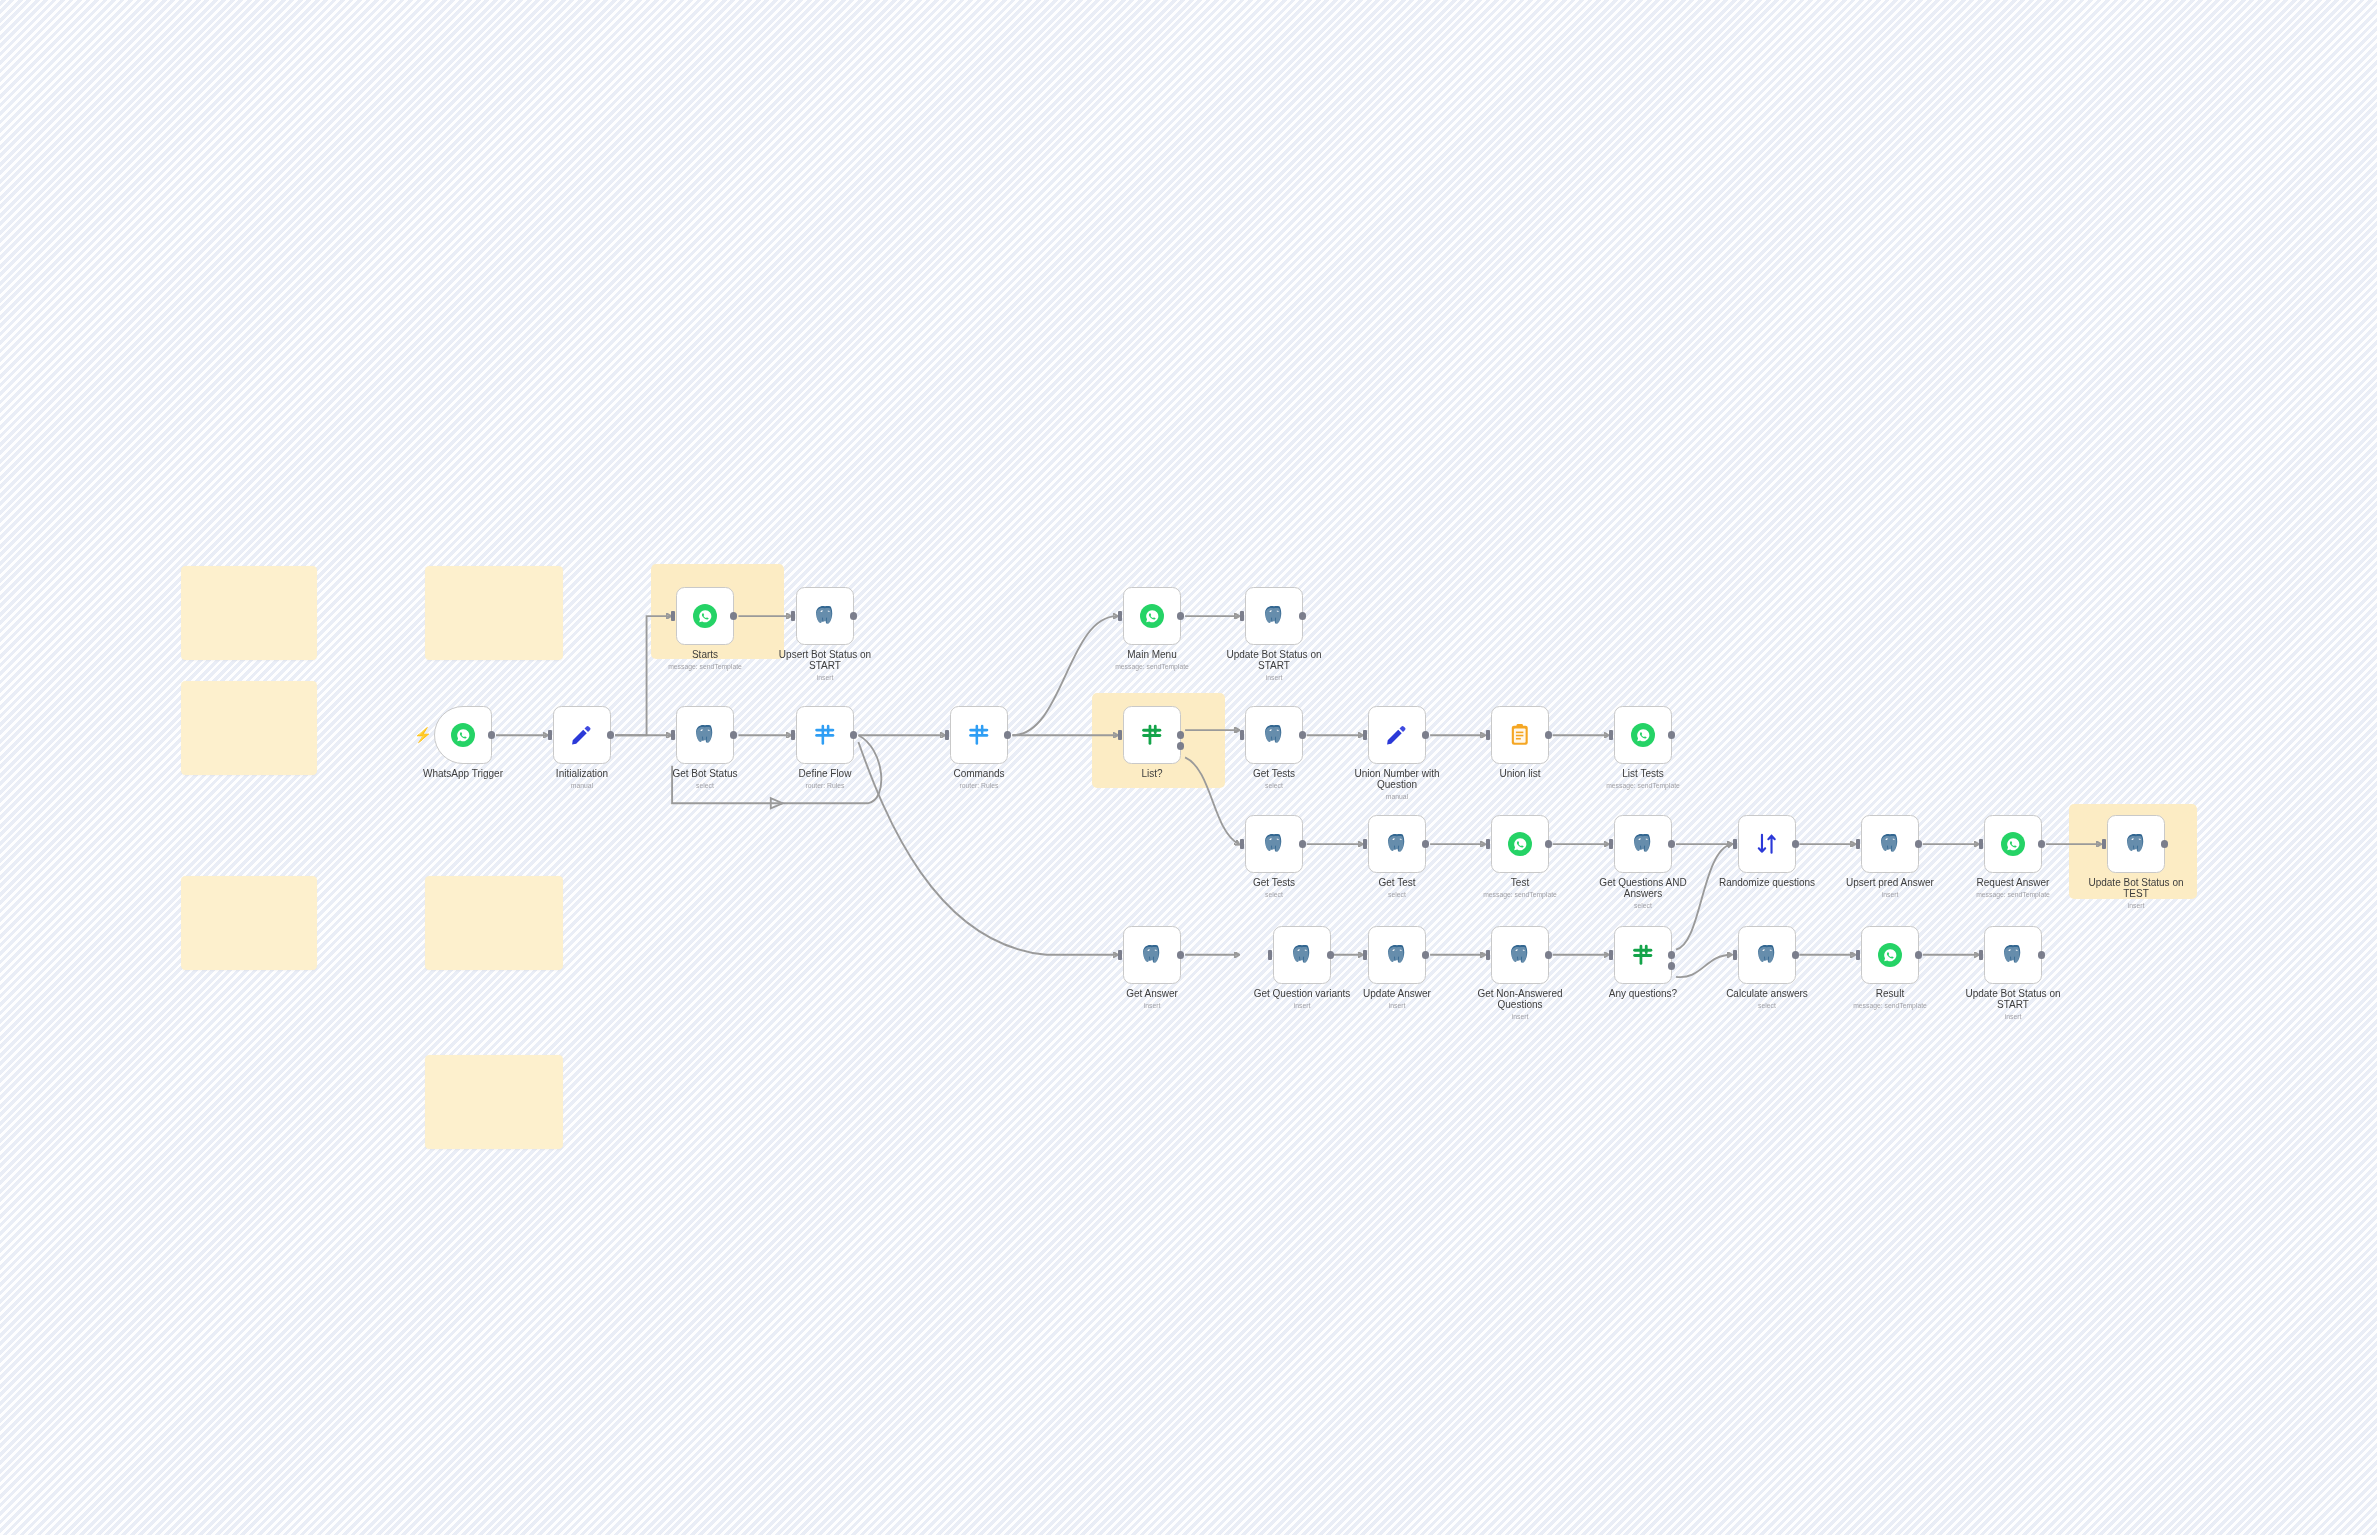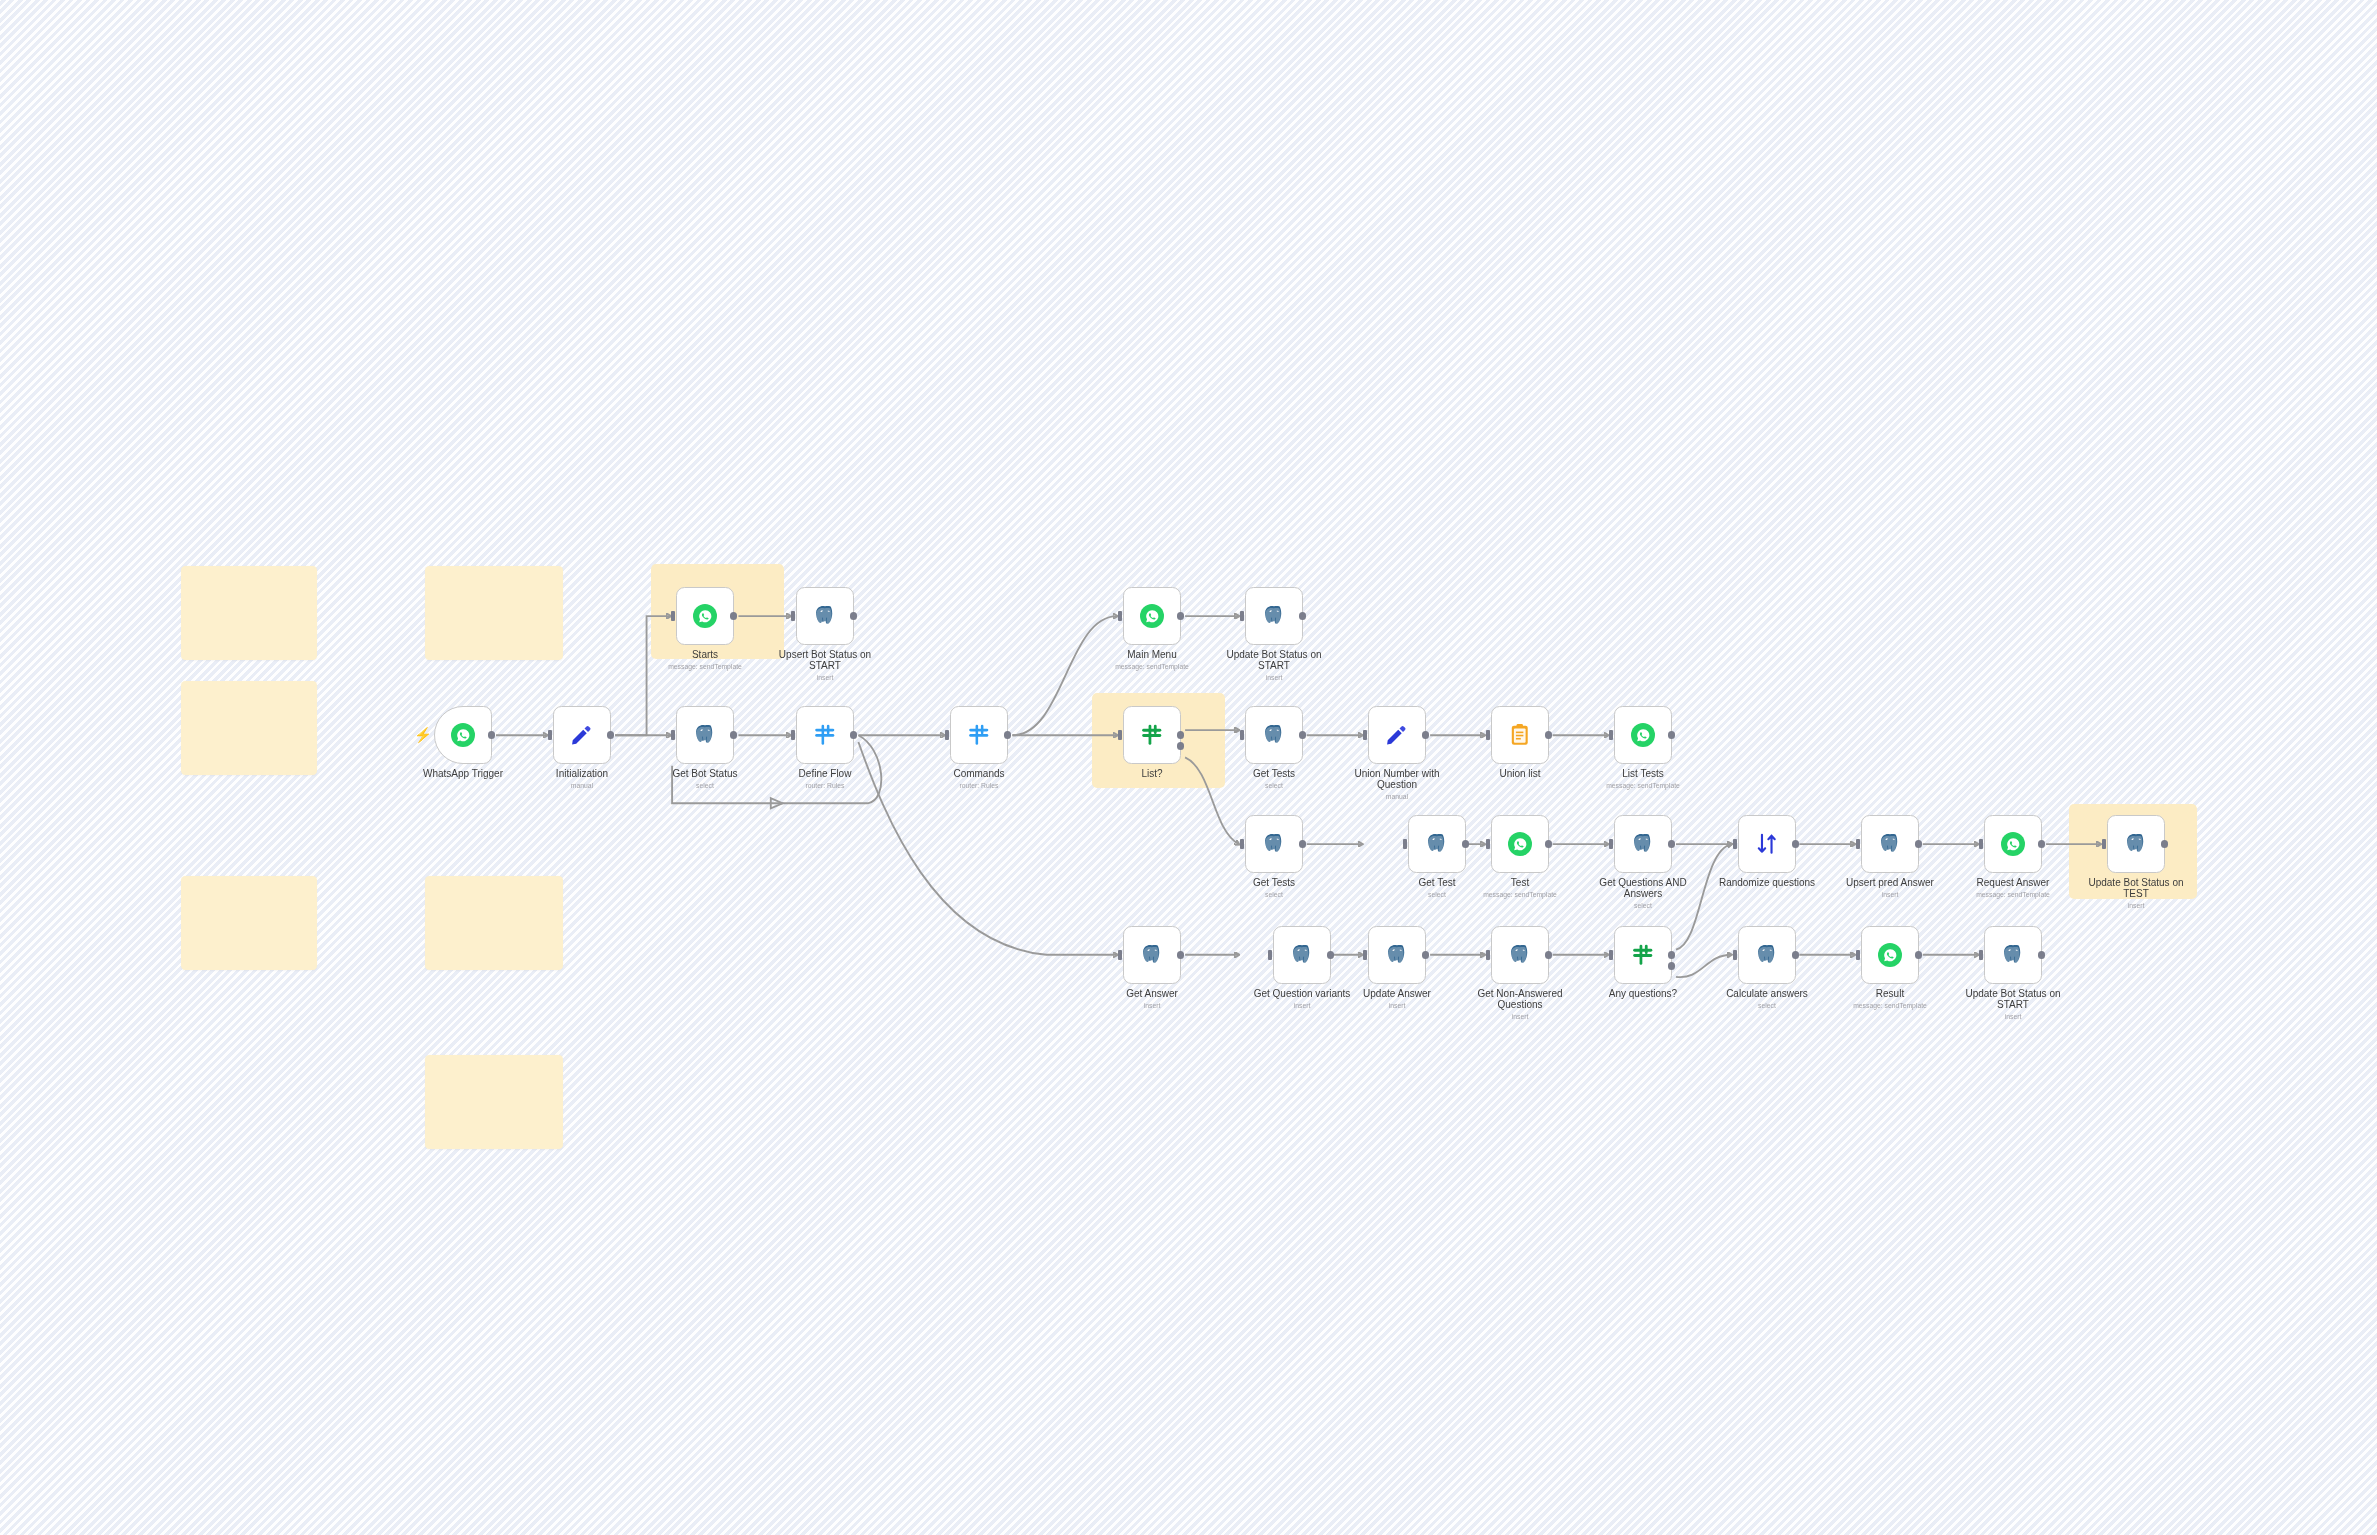--- a/index.html
+++ b/index.html
@@ -449,21 +449,21 @@
             <path d="M11.6 23.8c-.6 1.1-.9 1.5-1.3 1.6-.6.1-1.4-.6-2.1-1.7-1.6-2.5-2.7-6.9-2.6-10.5.1-3.6 2-5.9 4.9-6.6 1.4-.4 3.1-.4 4.9 0l.4.1.4-.1c2.1-.4 4.5-.4 6.5.1.6 1 1.9 4.2 1.8 8.4-.1 3.2-1.1 7.2-2.5 9.5-.8 1.4-1.7 2.1-2.4 2.1-.5-.1-.8-.6-1-1.3-.4-1.2-.4-2.6-.1-4.4.2-1 .4-1.9.5-2.5l-.9-.3c-.2.7-.4 1.7-.6 2.7-.3 1.7-.3 3.2 0 4.5-.9.6-1.9.9-2.7.9-.5 0-.8-.1-1-.3.3-1.3.4-3 .2-4.8-.1-1.1-.3-2.1-.5-2.9l-.9.2c.2.8.4 1.7.5 2.8.2 2 0 3.8-.4 5z" fill="#fff" opacity=".25"></path>
           </svg>
           <span class="port inp"></span>
           <span class="port out"></span>
         </div>
         <div class="caption">
           <div class="title">Get Tests</div>
           <div class="sub">select</div>
         </div>
       </div>
-      <div class="node" style="left: 1368px; top: 815px; margin-left: 40px;">
+      <div class="node" style="left: 1368px; top: 815px;">
         <div class="box">
           <svg class="ico" viewBox="0 0 32 32">
             <path d="M23.4 4.4c-2.2-.6-4.8-.6-7.1-.2-2-.4-3.9-.4-5.5.1C7.4 5.3 5.2 8 5.1 12c-.1 3.8 1.1 8.4 2.8 11 .8 1.3 1.9 2.3 2.9 2.1.8-.2 1.2-1 1.6-1.9.3.2.7.3 1.2.3 1.1 0 2.3-.4 3.3-1.1.1.6.2 1.2.4 1.7.3 1 .9 1.9 1.9 2 1.3.1 2.5-.9 3.5-2.6 1.5-2.5 2.6-6.7 2.7-10.1.1-4.5-1.3-7.9-2-9z" fill="#336791"></path>
             <path d="M13.1 9.4c-.9-.1-1.7.1-2.1.5-.4.4-.4 1 0 1.3.4.3 1 .2 1.3-.1.2-.2.3-.5.3-.8.2 0 .4.1.5.1.4.1.7 0 .8-.3.1-.4-.2-.6-.8-.7zm7.5.2c-.6-.1-1 .1-1 .5 0 .3.2.5.6.5.1 0 .3 0 .4-.1 0 .3.1.5.3.7.3.2.7.2 1-.1.3-.3.3-.8-.1-1.1-.3-.3-.8-.4-1.2-.4z" fill="#fff"></path>
             <path d="M11.6 23.8c-.6 1.1-.9 1.5-1.3 1.6-.6.1-1.4-.6-2.1-1.7-1.6-2.5-2.7-6.9-2.6-10.5.1-3.6 2-5.9 4.9-6.6 1.4-.4 3.1-.4 4.9 0l.4.1.4-.1c2.1-.4 4.5-.4 6.5.1.6 1 1.9 4.2 1.8 8.4-.1 3.2-1.1 7.2-2.5 9.5-.8 1.4-1.7 2.1-2.4 2.1-.5-.1-.8-.6-1-1.3-.4-1.2-.4-2.6-.1-4.4.2-1 .4-1.9.5-2.5l-.9-.3c-.2.7-.4 1.7-.6 2.7-.3 1.7-.3 3.2 0 4.5-.9.6-1.9.9-2.7.9-.5 0-.8-.1-1-.3.3-1.3.4-3 .2-4.8-.1-1.1-.3-2.1-.5-2.9l-.9.2c.2.8.4 1.7.5 2.8.2 2 0 3.8-.4 5z" fill="#fff" opacity=".25"></path>
           </svg>
           <span class="port inp"></span>
           <span class="port out"></span>
         </div>
         <div class="caption">

